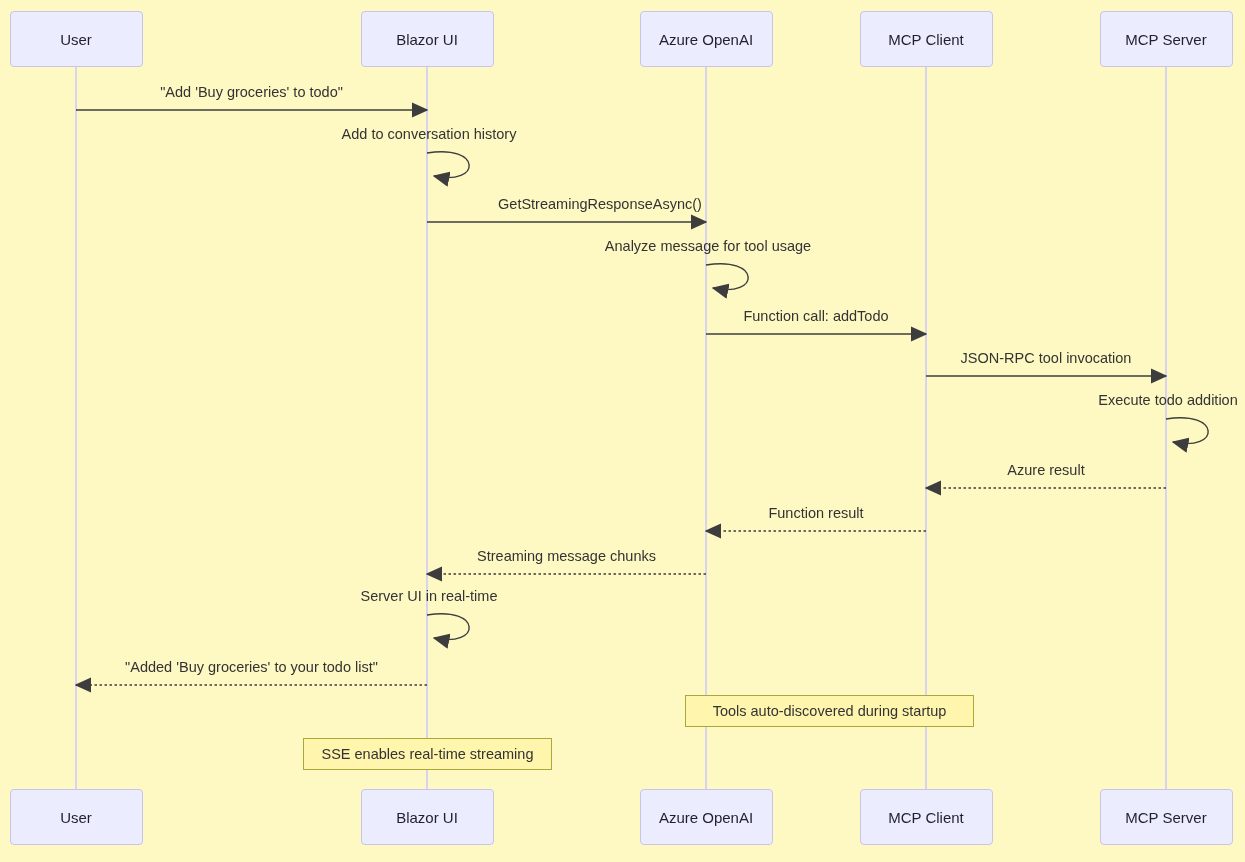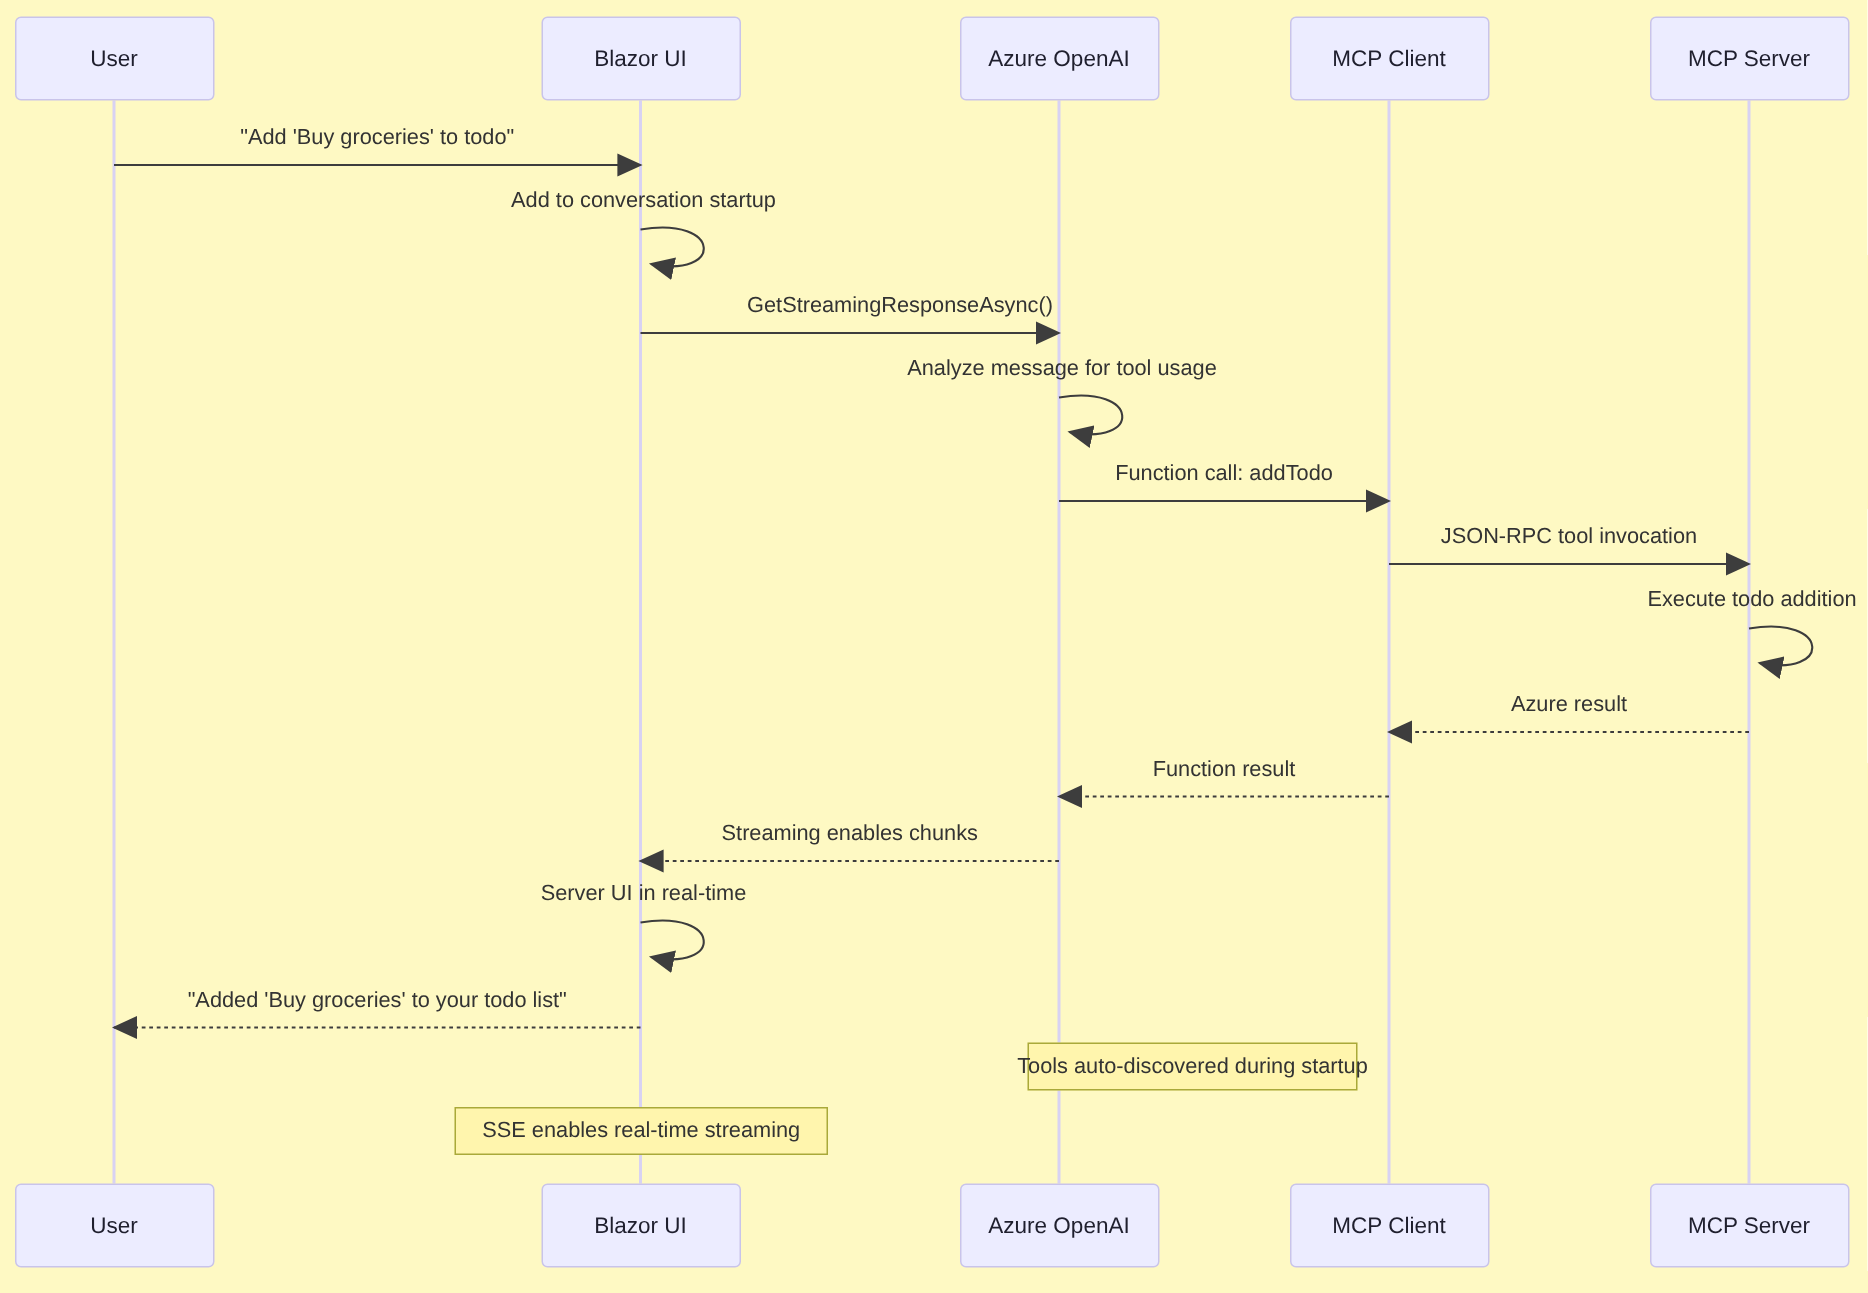--- a/index.html
+++ b/index.html
@@ -68,26 +68,26 @@
     <div class="actor-box" style="left: 9.5px; top: 789px; width: 133px; height: 56px; background: rgb(236, 236, 255); border: 1px solid rgb(201, 196, 234); color: rgb(31, 31, 46);">User</div>
     <div class="actor-box" style="left: 360.5px; top: 11px; width: 133px; height: 56px; background: rgb(236, 236, 255); border: 1px solid rgb(201, 196, 234); color: rgb(31, 31, 46);">Blazor UI</div>
     <div class="actor-box" style="left: 360.5px; top: 789px; width: 133px; height: 56px; background: rgb(236, 236, 255); border: 1px solid rgb(201, 196, 234); color: rgb(31, 31, 46);">Blazor UI</div>
     <div class="actor-box" style="left: 639.5px; top: 11px; width: 133px; height: 56px; background: rgb(236, 236, 255); border: 1px solid rgb(201, 196, 234); color: rgb(31, 31, 46);">Azure OpenAI</div>
     <div class="actor-box" style="left: 639.5px; top: 789px; width: 133px; height: 56px; background: rgb(236, 236, 255); border: 1px solid rgb(201, 196, 234); color: rgb(31, 31, 46);">Azure OpenAI</div>
     <div class="actor-box" style="left: 859.5px; top: 11px; width: 133px; height: 56px; background: rgb(236, 236, 255); border: 1px solid rgb(201, 196, 234); color: rgb(31, 31, 46);">MCP Client</div>
     <div class="actor-box" style="left: 859.5px; top: 789px; width: 133px; height: 56px; background: rgb(236, 236, 255); border: 1px solid rgb(201, 196, 234); color: rgb(31, 31, 46);">MCP Client</div>
     <div class="actor-box" style="left: 1099.5px; top: 11px; width: 133px; height: 56px; background: rgb(236, 236, 255); border: 1px solid rgb(201, 196, 234); color: rgb(31, 31, 46);">MCP Server</div>
     <div class="actor-box" style="left: 1099.5px; top: 789px; width: 133px; height: 56px; background: rgb(236, 236, 255); border: 1px solid rgb(201, 196, 234); color: rgb(31, 31, 46);">MCP Server</div>
     <div class="msg-label" style="left: 251.5px; top: 82px; color: rgb(51, 51, 51);">"Add 'Buy groceries' to todo"</div>
-    <div class="msg-label" style="left: 429px; top: 124px; color: rgb(51, 51, 51);">Add to conversation startup</div>
+    <div class="msg-label" style="left: 429px; top: 124px; color: rgb(51, 51, 51);">Add to conversation history</div>
     <div class="msg-label" style="left: 600px; top: 194px; color: rgb(51, 51, 51);">GetStreamingResponseAsync()</div>
     <div class="msg-label" style="left: 708px; top: 236px; color: rgb(51, 51, 51);">Analyze message for tool usage</div>
     <div class="msg-label" style="left: 816px; top: 306px; color: rgb(51, 51, 51);">Function call: addTodo</div>
     <div class="msg-label" style="left: 1046px; top: 348px; color: rgb(51, 51, 51);">JSON-RPC tool invocation</div>
     <div class="msg-label" style="left: 1168px; top: 390px; color: rgb(51, 51, 51);">Execute todo addition</div>
     <div class="msg-label" style="left: 1046px; top: 460px; color: rgb(51, 51, 51);">Azure result</div>
     <div class="msg-label" style="left: 816px; top: 503px; color: rgb(51, 51, 51);">Function result</div>
-    <div class="msg-label" style="left: 566.5px; top: 546px; color: rgb(51, 51, 51);">Streaming enables chunks</div>
+    <div class="msg-label" style="left: 566.5px; top: 546px; color: rgb(51, 51, 51);">Streaming message chunks</div>
     <div class="msg-label" style="left: 429px; top: 586px; color: rgb(51, 51, 51);">Server UI in real-time</div>
     <div class="msg-label" style="left: 251.5px; top: 657px; color: rgb(51, 51, 51);">"Added 'Buy groceries' to your todo list"</div>
-    <div class="note" style="left: 685px; top: 695px; width: 220px; height: 32px; background: rgb(255, 245, 173); border: 1px solid rgb(169, 169, 58); color: rgb(51, 51, 51);">Tools auto-discovered during startup</div>
+    <div class="note" style="left: 685px; top: 695px; width: 289px; height: 32px; background: rgb(255, 245, 173); border: 1px solid rgb(169, 169, 58); color: rgb(51, 51, 51);">Tools auto-discovered during startup</div>
     <div class="note" style="left: 303px; top: 738px; width: 249px; height: 32px; background: rgb(255, 245, 173); border: 1px solid rgb(169, 169, 58); color: rgb(51, 51, 51); text-align: center;">SSE enables real-time streaming</div>
   </div>
 
 </body></html>

